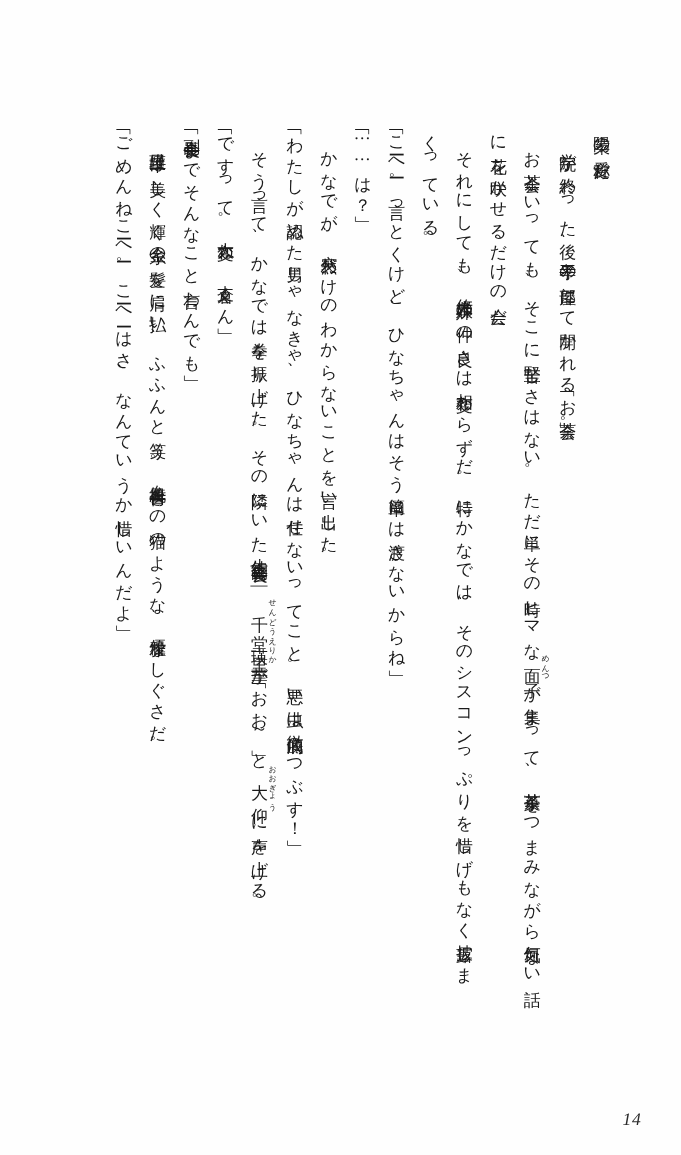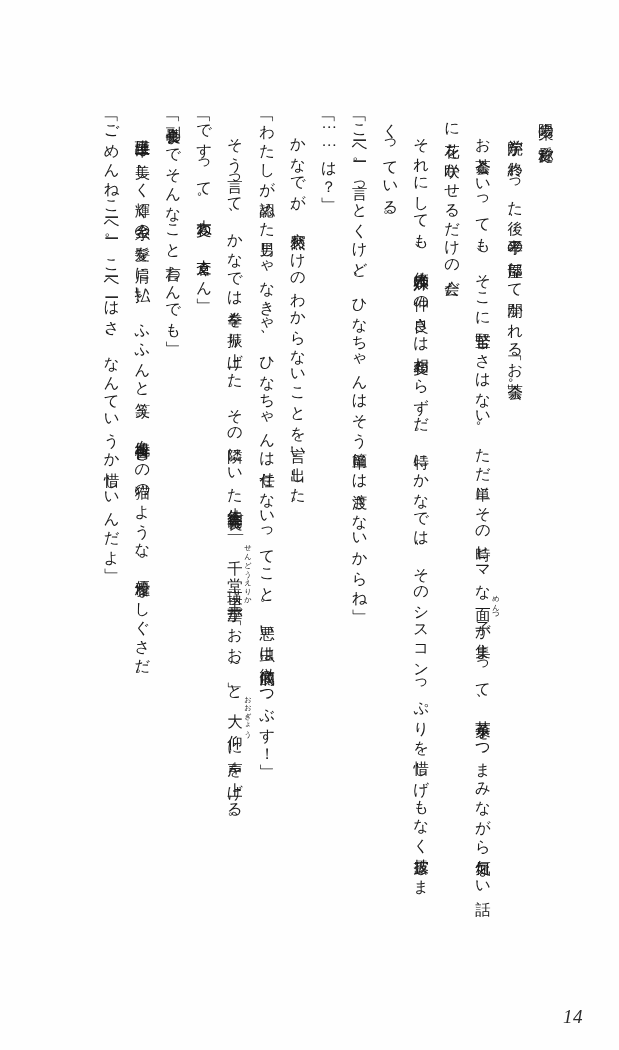--- a/index.html
+++ b/index.html
@@ -61,21 +61,21 @@
     font-size: 7.2px;
     letter-spacing: 0.4px;
     line-height: 1;
     font-weight: 400;
   }
 
   #page-number {
     position: absolute;
     right: 36px;
     bottom: 22px;
-    font-size: 19px;
+    font-size: 16px;
     font-family: "Liberation Serif", "DejaVu Serif", serif;
     font-style: italic;
     color: #2b2b2b;
     letter-spacing: 0.5px;
   }
 </style>
 </head>
 <body>
 
 <div id="page">

